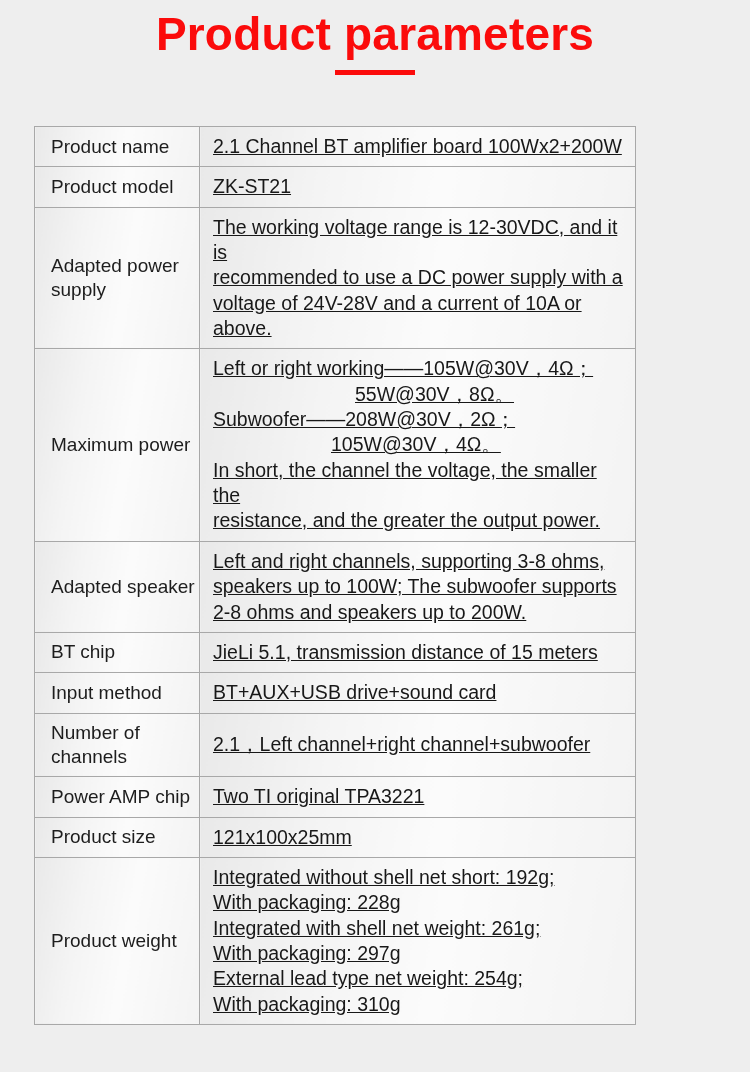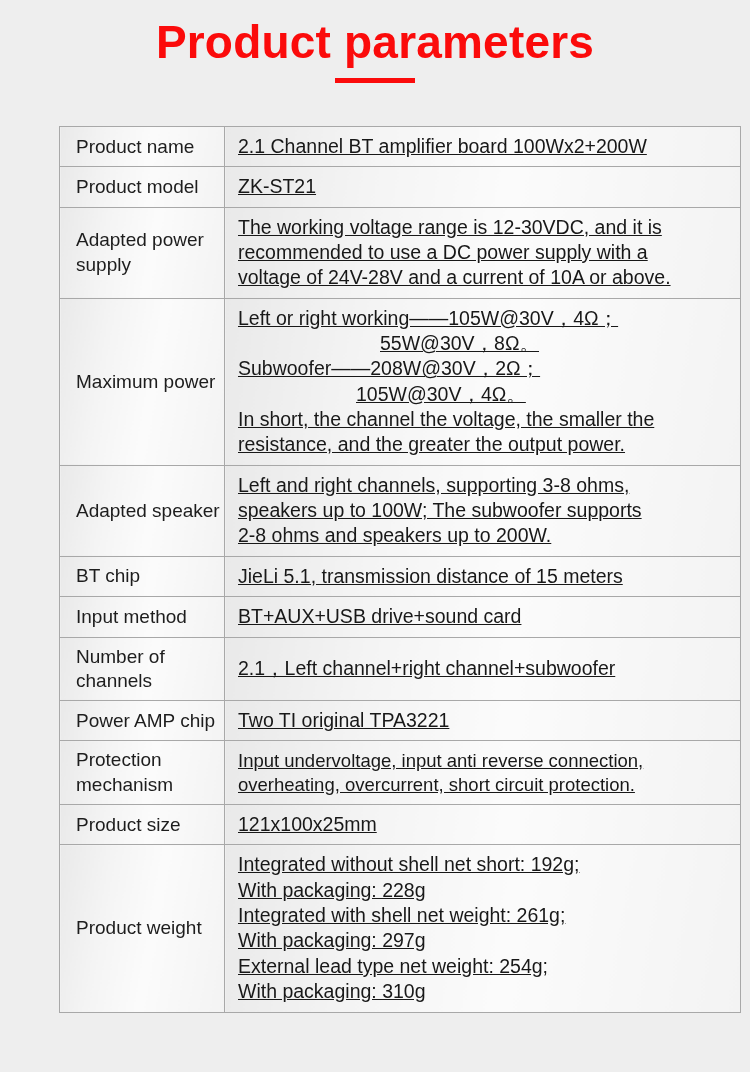--- a/index.html
+++ b/index.html
@@ -11,21 +11,21 @@
     height: 1072px;
     background: #eeeeee;
     font-family: "Liberation Sans", sans-serif;
     overflow: hidden;
     position: relative;
   }
 
   
   #title-block {
     width: 750px;
-    padding-top: 18px;
+    padding-top: 10px;
     text-align: center;
   }
   #page-title {
     font-size: 46px;
     font-weight: bold;
     color: #fb0b0b;
     letter-spacing: 0.2px;
     line-height: 1.05;
     font-family: "Liberation Sans", sans-serif;
   }
@@ -34,25 +34,24 @@
     height: 5px;
     background: #fb0b0b;
     margin: 12px auto 0 auto;
   }
 
   
   #spec-table {
     position: absolute;
     left: 34px;
     top: 126px;
-    width: 682px;
+    width: 602px;
     border-collapse: collapse;
     table-layout: fixed;
     background: #404040;
-    margin-left: 25px;
   }
   #spec-table td {
     border: 1px solid #a8a8a8;
     vertical-align: middle;
     background-image: linear-gradient(100deg, #e9e9e9 0%, #f4f4f4 28%, #fbfbfb 55%, #f3f3f3 100%);
   }
   td.label-cell {
     width: 148px;
     padding: 7px 0 7px 16px;
     font-size: 19px;
@@ -152,27 +151,20 @@
       </td>
     </tr>
 
     <tr>
       <td class="label-cell">Power AMP chip</td>
       <td class="value-cell">
         <span class="val-wrap">Two TI original TPA3221</span>
       </td>
     </tr>
 
-    <tr>
-      <td class="label-cell">Protection mechanism</td>
-      <td class="value-cell compact">
-        <span class="val-wrap">Input undervoltage, input anti reverse connection,</span>
-        <span class="val-wrap">overheating, overcurrent, short circuit protection.</span>
-      </td>
-    </tr>
 
     <tr>
       <td class="label-cell">Product size</td>
       <td class="value-cell">
         <span class="val-wrap">121x100x25mm</span>
       </td>
     </tr>
 
     <tr>
       <td class="label-cell">Product weight</td>

